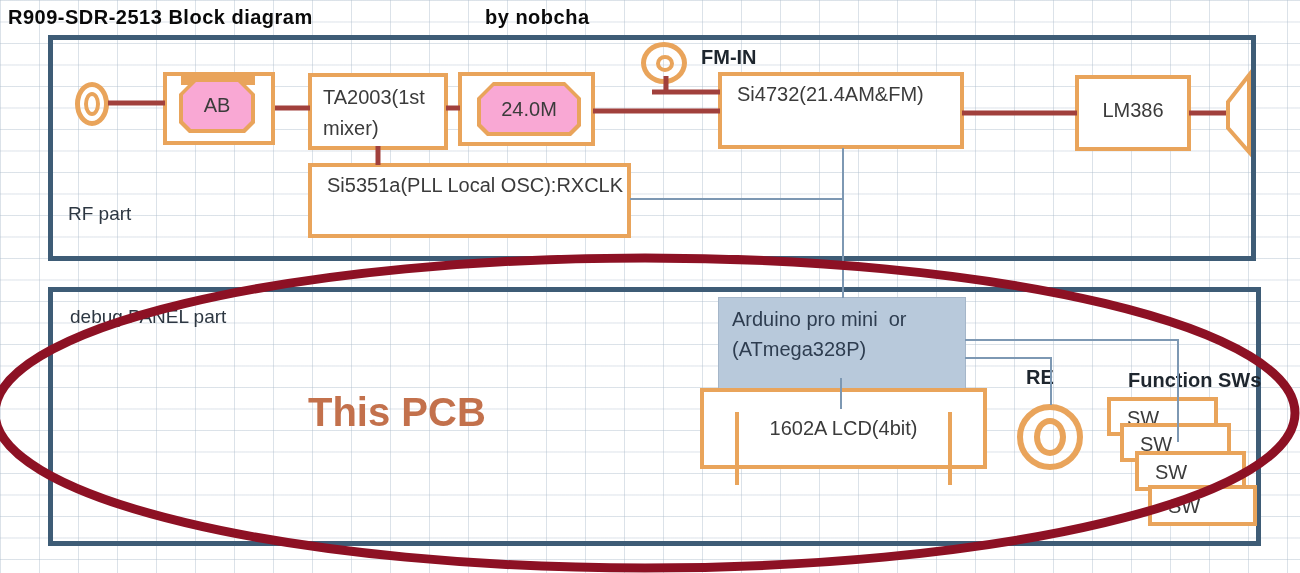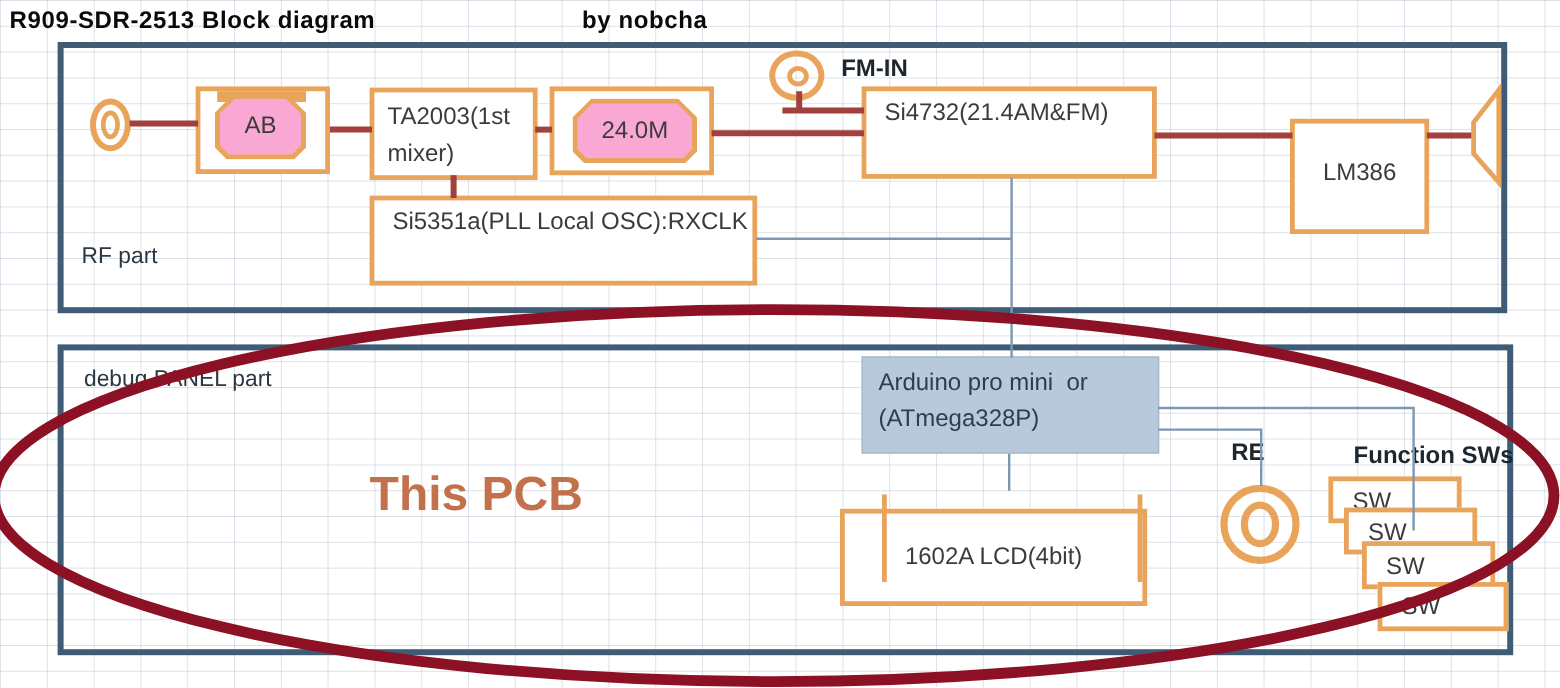--- a/index.html
+++ b/index.html
@@ -50,35 +50,35 @@
   <div class="abs oct" style="left:477px;top:82px;width:104px;height:54px;">
     <div class="oct-in">24.0M</div>
   </div>
 
   <div class="abs ring" style="left:641px;top:42px;width:46px;height:42px;border:5px solid #E9A45B;"></div>
   <div class="abs ring" style="left:656px;top:55px;width:18px;height:17px;border:4px solid #E9A45B;"></div>
   <div class="abs lbl" style="left:701px;top:46px;font-weight:600;font-size:20px;color:#1e262e;">FM-IN</div>
 
   <div class="abs blk" style="left:718px;top:72px;width:246px;height:77px;padding:7px 0 0 15px;">Si4732(21.4AM&amp;FM)</div>
 
-  <div class="abs blk blk-center" style="left:1075px;top:75px;width:116px;height:96px;padding-bottom:6px;margin-top:24px;">LM386</div>
+  <div class="abs blk blk-center" style="left:1075px;top:75px;width:116px;height:76px;padding-bottom:6px;">LM386</div>
 
   <div class="abs blk" style="left:308px;top:163px;width:323px;height:75px;padding:7px 0 0 15px;">Si5351a(PLL Local OSC):RXCLK</div>
 
   <div class="abs frame" style="left:48px;top:287px;width:1213px;height:259px;"></div>
   <div class="abs lbl" style="left:70px;top:306px;">debug PANEL part</div>
 
   <div class="abs" style="left:308px;top:390px;font-size:40px;font-weight:bold;color:#C3714C;white-space:nowrap;">This PCB</div>
 
-  <div class="abs" style="left:718px;top:297px;width:248px;height:81px;background:#B8C9DB;border:1px solid #A5B6C9;padding:6px 0 0 13px;font-size:20px;line-height:1.5;color:#2E3D50;font-weight:500;">
+  <div class="abs" style="left:718px;top:297px;width:248px;height:103px;background:#B8C9DB;border:1px solid #A5B6C9;padding:6px 0 0 13px;font-size:20px;line-height:1.5;color:#2E3D50;font-weight:500;">
     <div style="white-space:pre;">Arduino pro mini  or</div>
     <div>(ATmega328P)</div>
   </div>
 
-  <div class="abs blk blk-center" style="left:700px;top:424px;width:256px;height:81px;">1602A LCD(4bit)</div>
+  <div class="abs blk blk-center" style="left:700px;top:388px;width:287px;height:81px;">1602A LCD(4bit)</div>
   <div class="abs" style="left:735px;top:412px;width:4px;height:73px;background:#E9A45B;"></div>
   <div class="abs" style="left:948px;top:412px;width:4px;height:73px;background:#E9A45B;"></div>
 
   <div class="abs lbl" style="left:1026px;top:366px;font-weight:600;font-size:20px;color:#1e262e;">RE</div>
   <div class="abs ring" style="left:1017px;top:404px;width:66px;height:66px;border:6px solid #E9A45B;"></div>
   <div class="abs ring" style="left:1034px;top:418px;width:32px;height:38px;border:6px solid #E9A45B;"></div>
 
   <div class="abs lbl" style="left:1128px;top:369px;font-weight:600;font-size:20px;color:#1e262e;">Function SWs</div>
   <div class="abs blk" style="left:1107px;top:397px;width:111px;height:39px;padding:6px 0 0 16px;">SW</div>
   <div class="abs blk" style="left:1120px;top:423px;width:111px;height:39px;padding:6px 0 0 16px;">SW</div>

